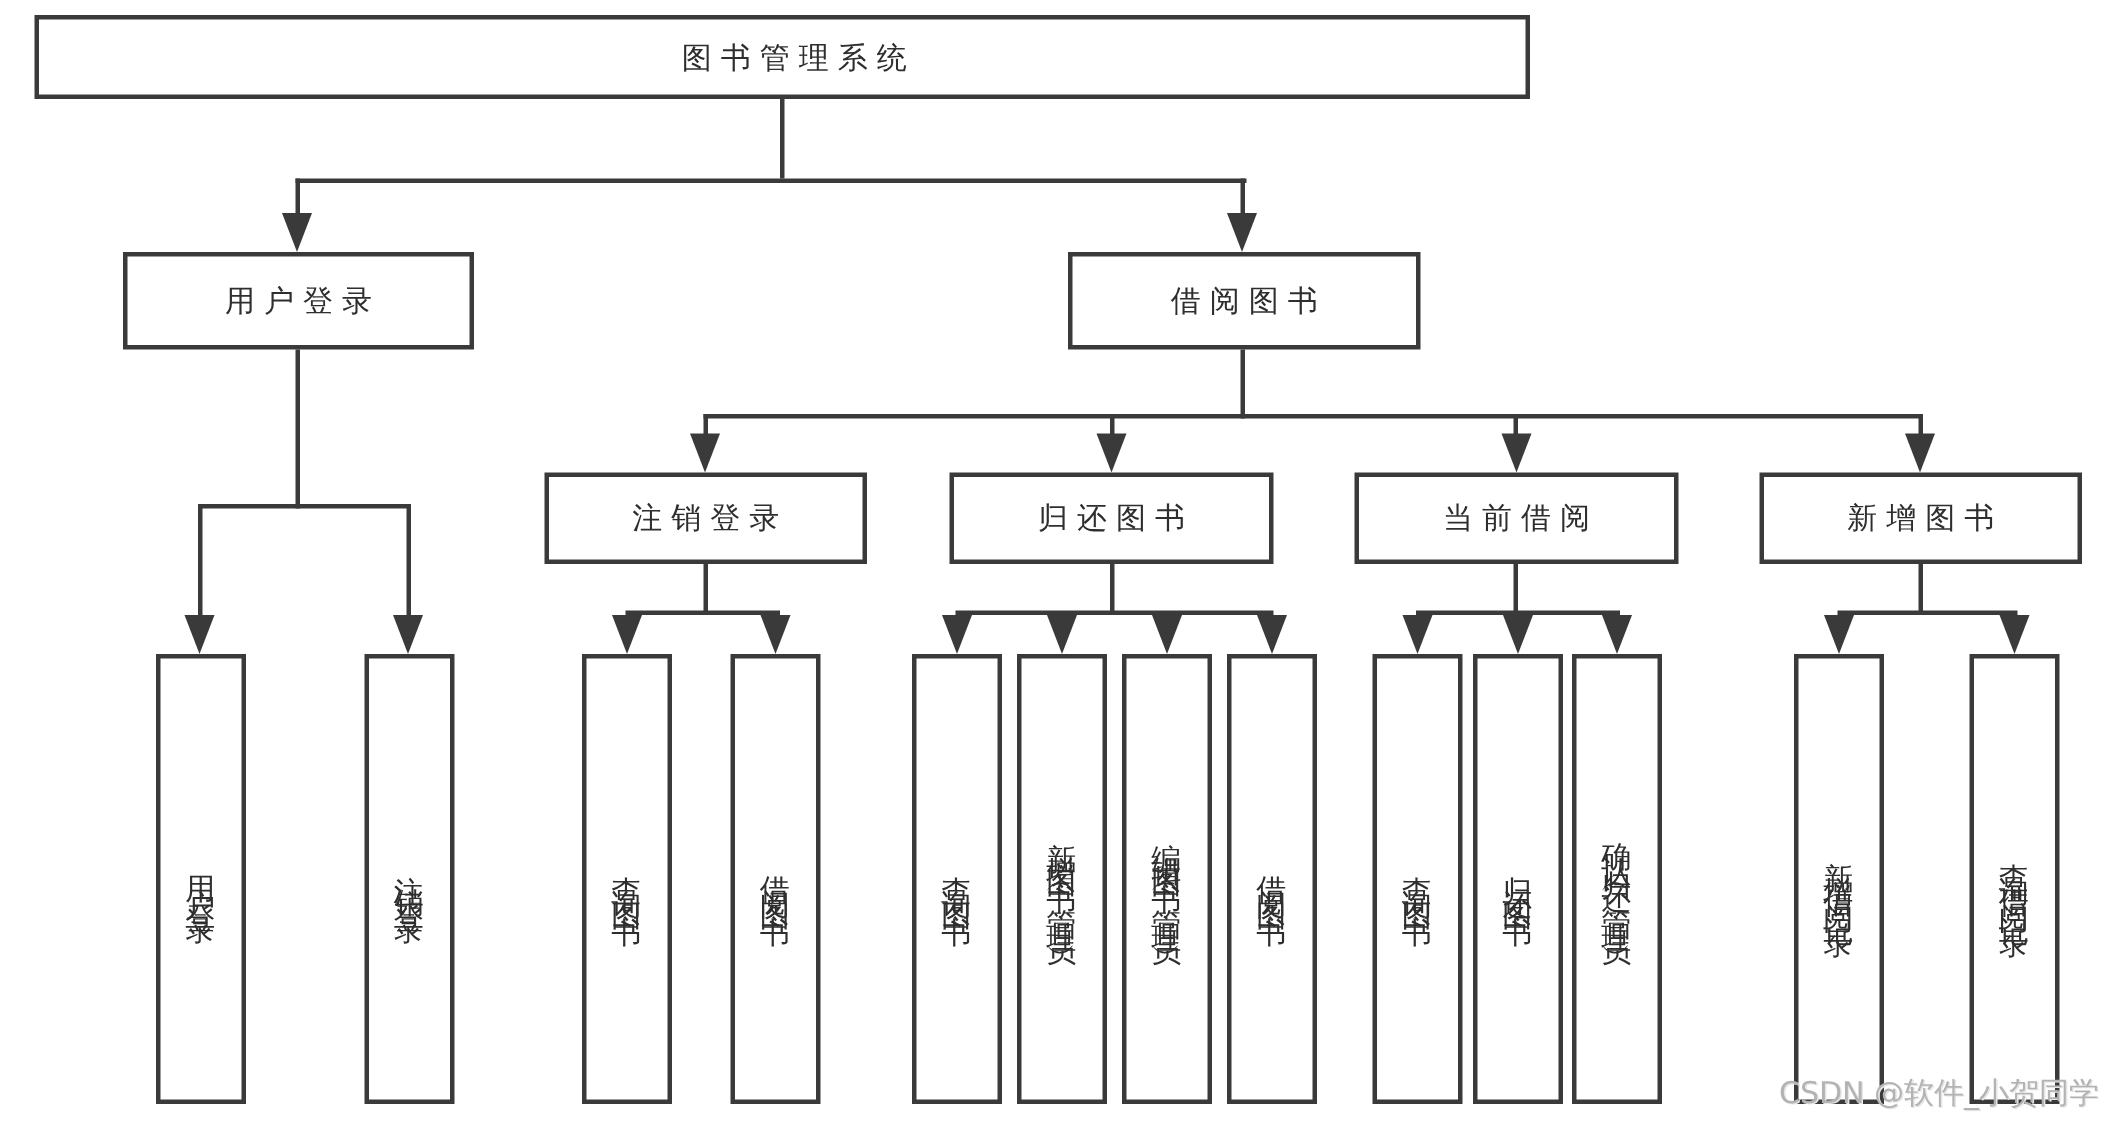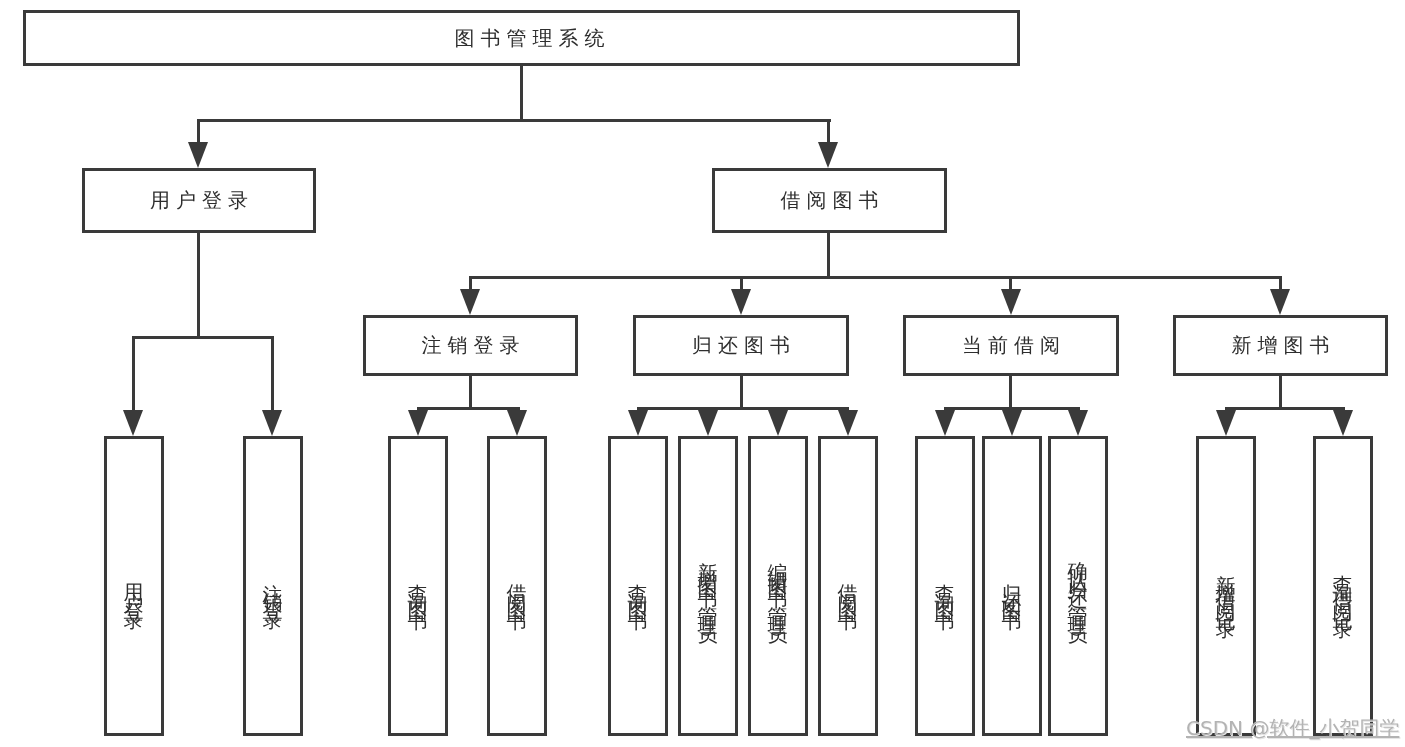--- a/index.html
+++ b/index.html
@@ -55,21 +55,20 @@
   }
   .watermark{
     position:absolute;
     left:1186px;top:715px;
     font-size:20px;
     color:var(--wm);
     z-index:9;
     letter-spacing:0;
     white-space:nowrap;
     text-shadow:1px 1px 0 #e6e6e6;
-    text-decoration:underline;
   }
 </style>
 </head>
 <body>
 
 <div class="canvas">
 
   <div class="box" style="left:23px;top:10px;width:997px;height:56px;padding-left:16px;">图书管理系统</div>
 
   <div class="vline" style="left:520px;top:66px;height:53px;"></div>

